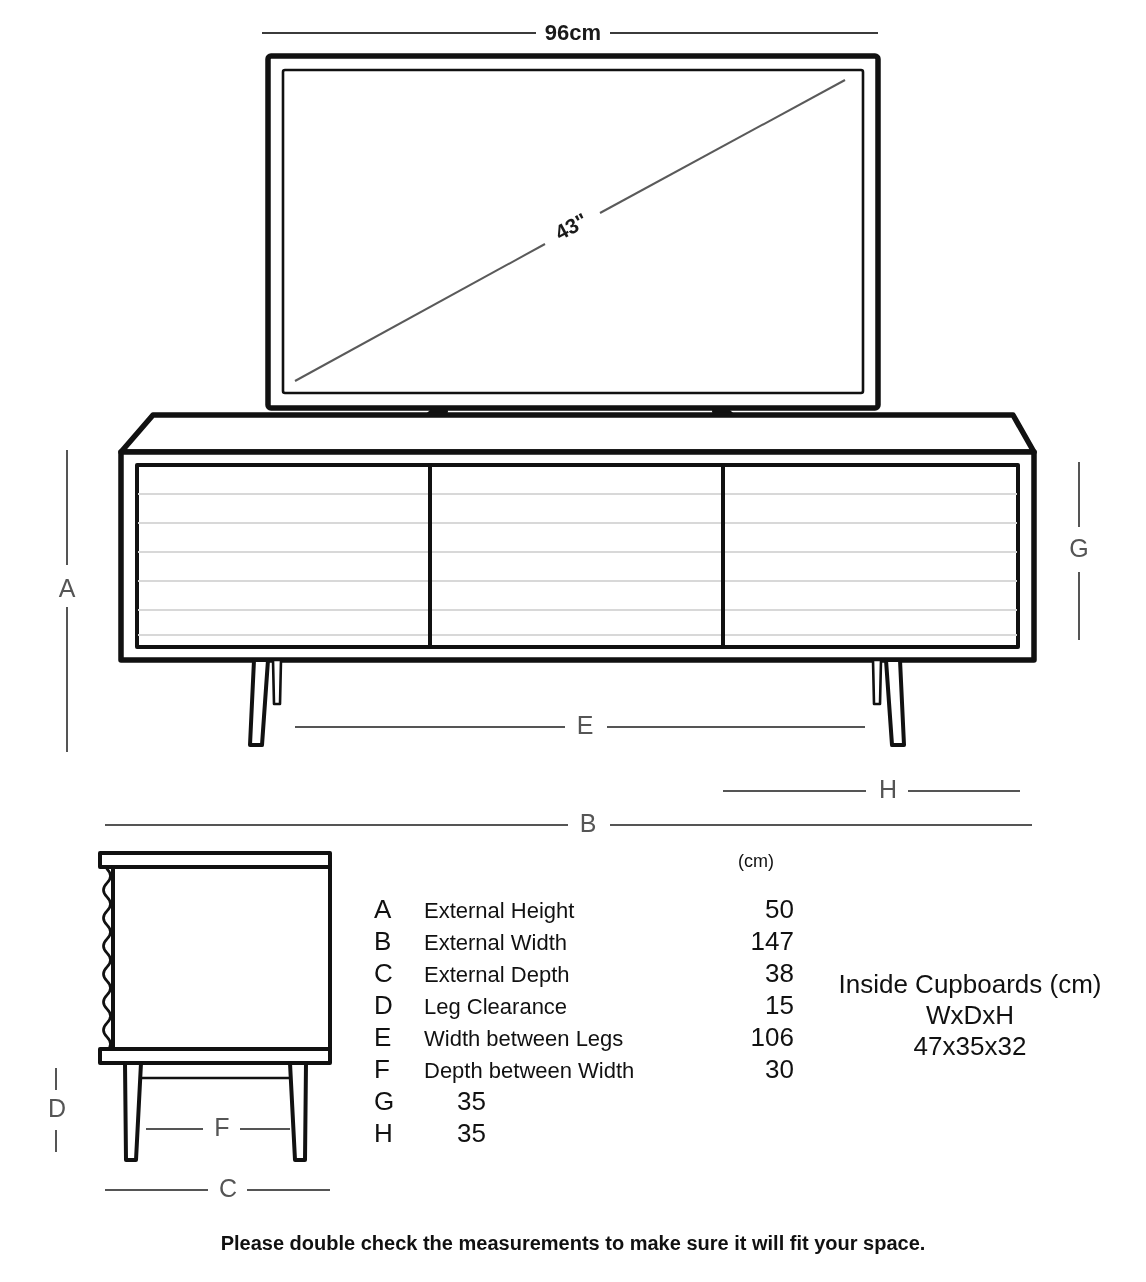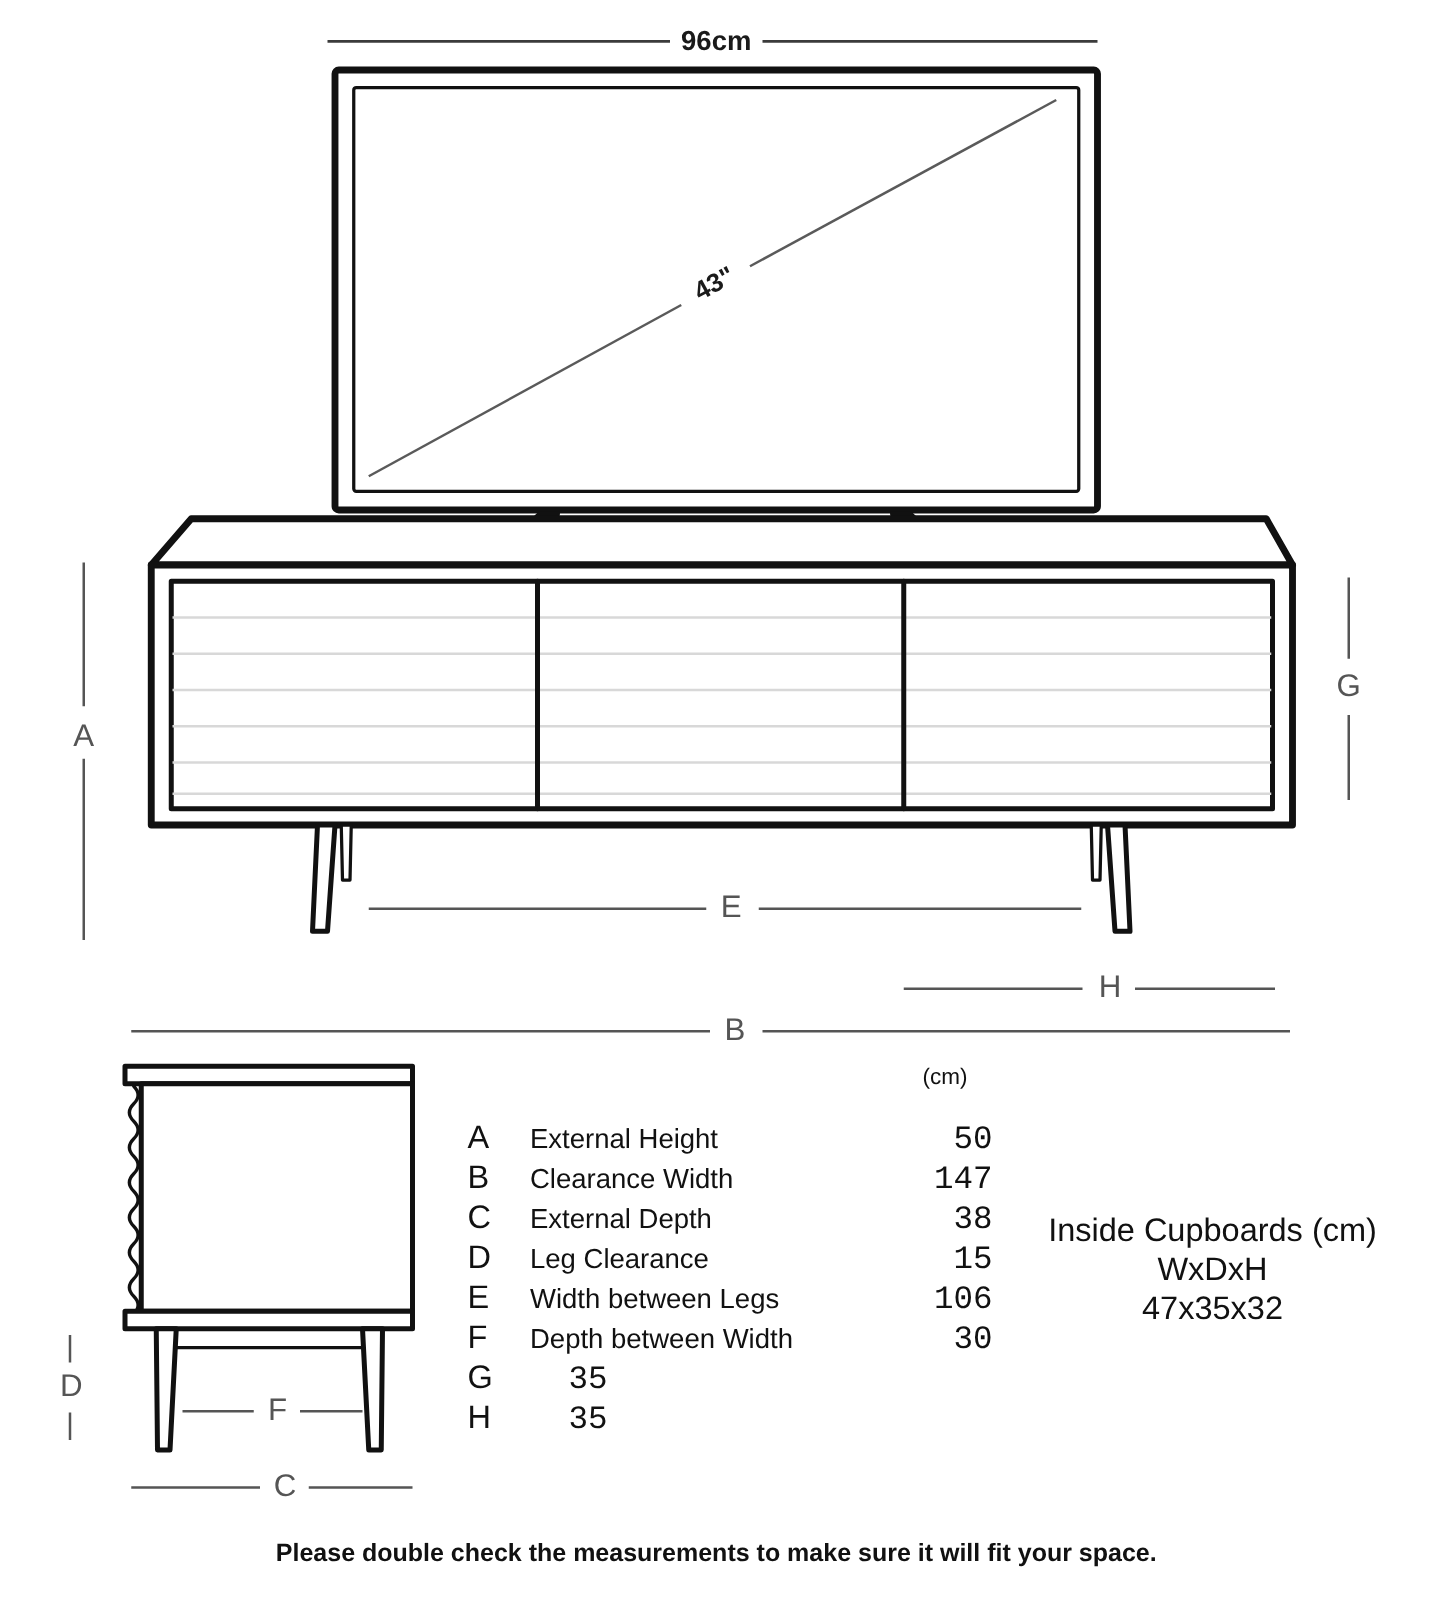--- a/index.html
+++ b/index.html
@@ -100,21 +100,20 @@
   .spec-name {
     flex: 1;
     font-size: 22px;
     color: #111111;
   }
   .spec-value {
     width: 62px;
     text-align: right;
     font-size: 26px;
     color: #111111;
-    font-family: Liberation Mono, monospace;
   }
   #cm-header {
     position: absolute;
     left: 696px;
     top: 851px;
     width: 120px;
     text-align: center;
     font-size: 18px;
     color: #111111;
   }
@@ -276,21 +275,21 @@
   <div id="specs">
 
     <div class="spec-row">
       <span class="spec-letter">A</span>
       <span class="spec-name">External Height</span>
       <span class="spec-value">50</span>
     </div>
 
     <div class="spec-row">
       <span class="spec-letter">B</span>
-      <span class="spec-name">Clearance Width</span>
+      <span class="spec-name">External Width</span>
       <span class="spec-value">147</span>
     </div>
 
     <div class="spec-row">
       <span class="spec-letter">C</span>
       <span class="spec-name">External Depth</span>
       <span class="spec-value">38</span>
     </div>
 
     <div class="spec-row">

